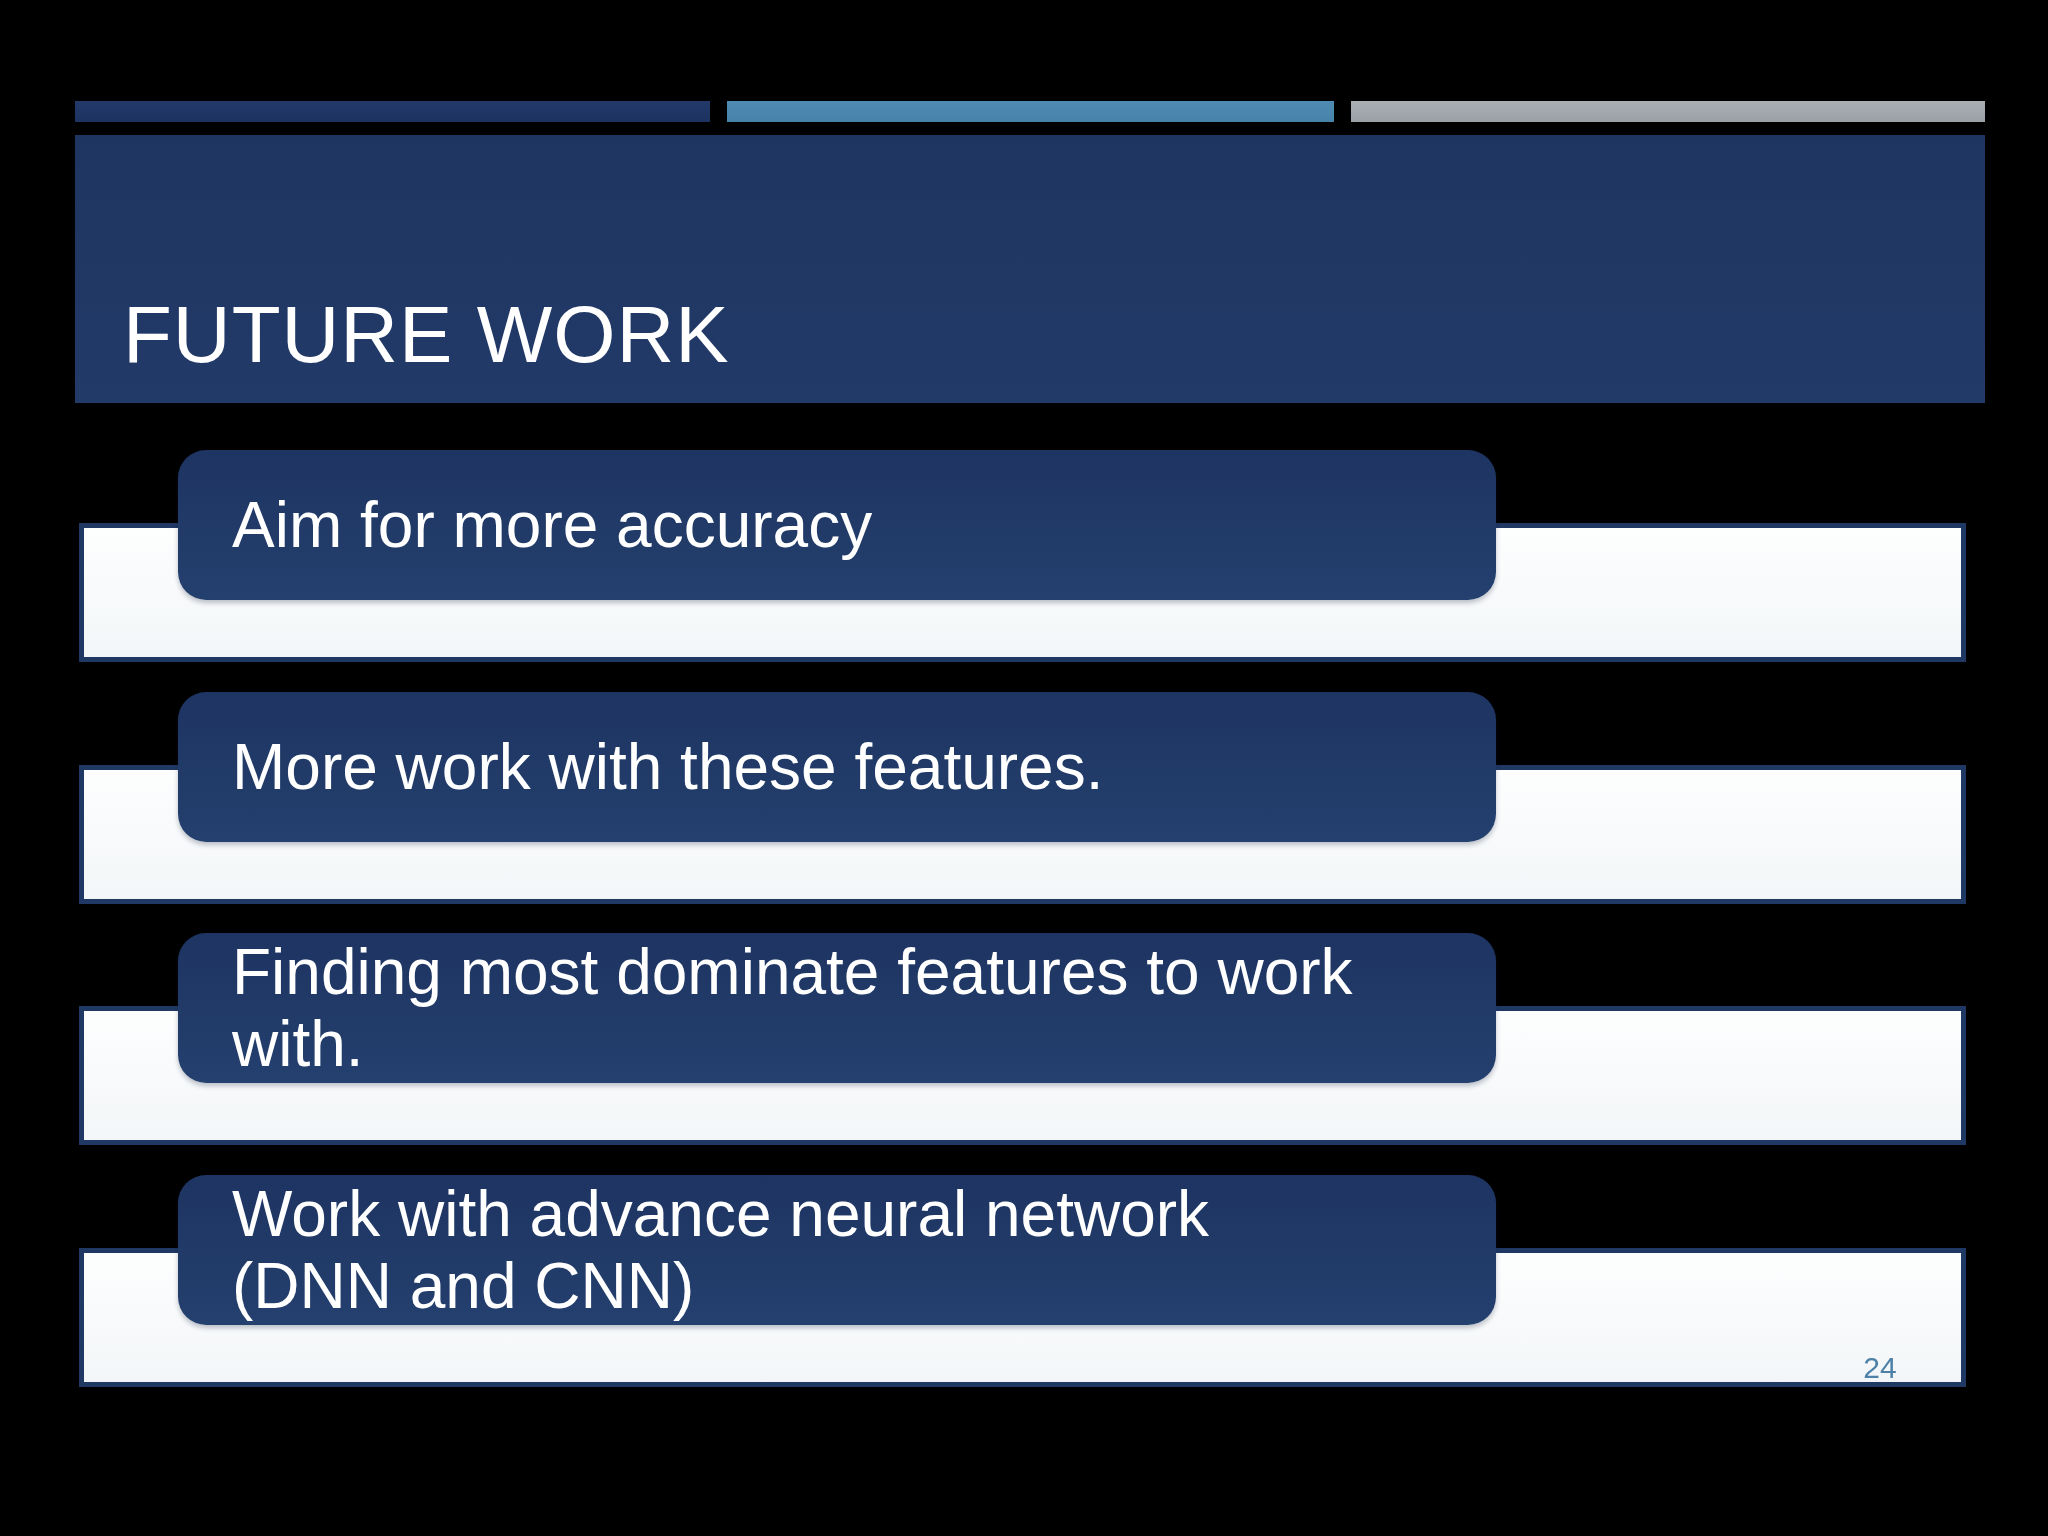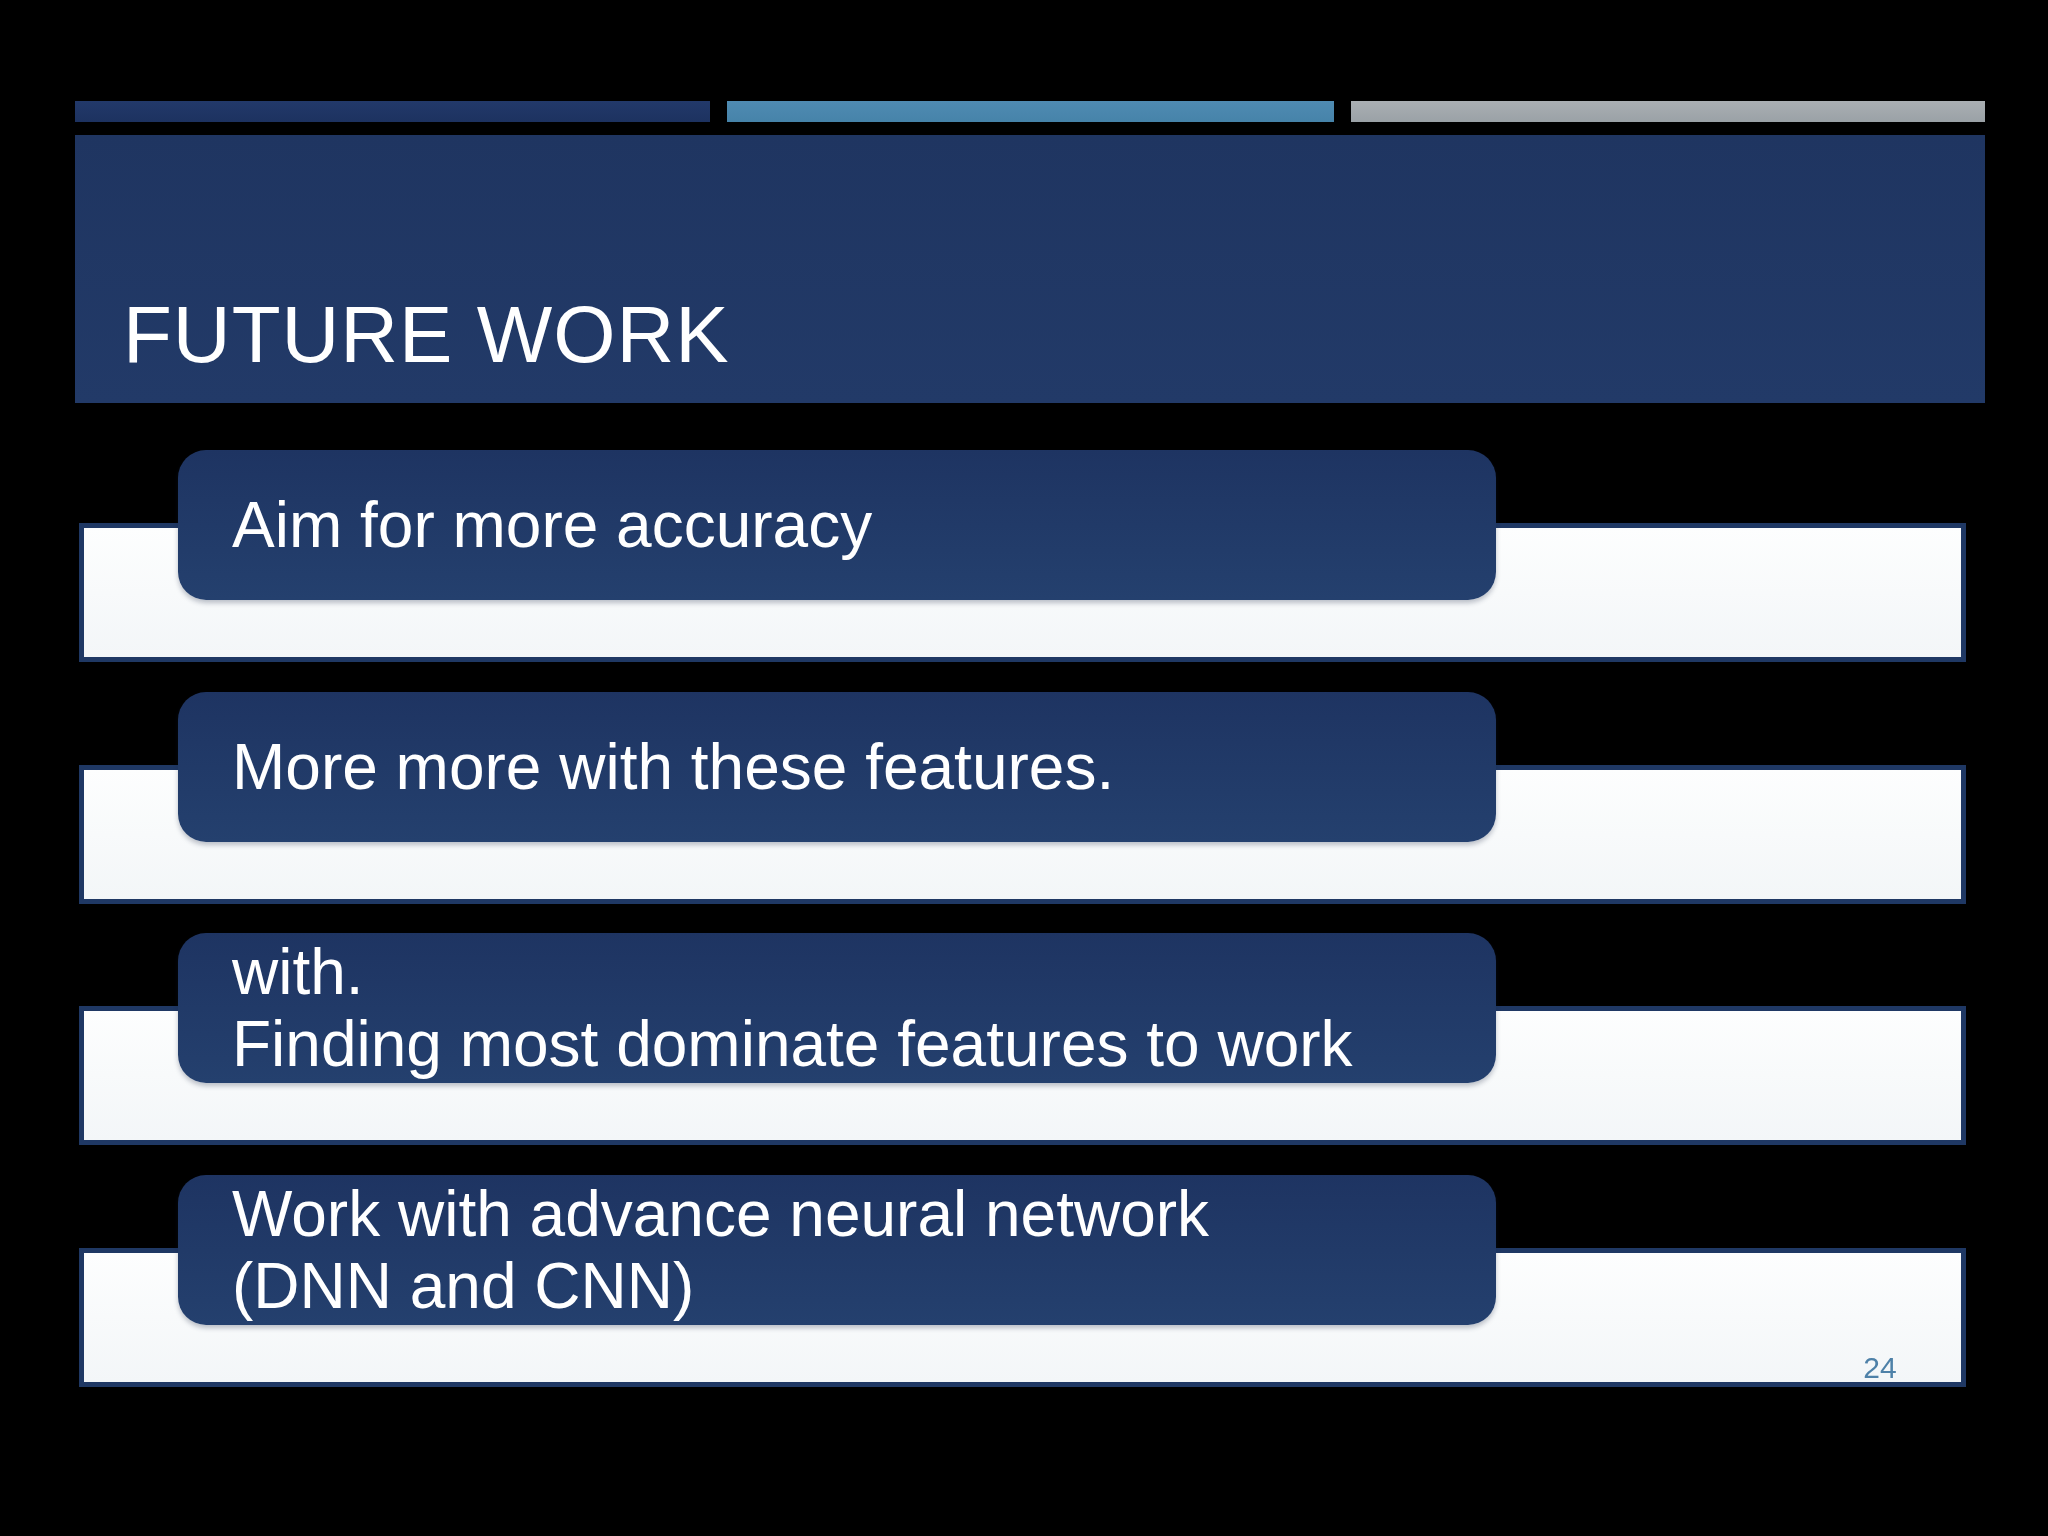--- a/index.html
+++ b/index.html
@@ -104,30 +104,30 @@
     <div class="outline-box"></div>
     <div class="dark-box">
       <span class="line">Aim for more accuracy</span>
 
     </div>
   </div>
 
   <div class="row" style="top: 692px;">
     <div class="outline-box"></div>
     <div class="dark-box">
-      <span class="line">More more with these features.</span>
+      <span class="line">More work with these features.</span>
 
     </div>
   </div>
 
   <div class="row" style="top: 933px;">
     <div class="outline-box"></div>
     <div class="dark-box">
+      <span class="line">Finding most dominate features to work</span>
       <span class="line">with.</span>
-      <span class="line">Finding most dominate features to work</span>
     </div>
   </div>
 
   <div class="row" style="top: 1175px;">
     <div class="outline-box"></div>
     <div class="dark-box">
       <span class="line">Work with advance neural network</span>
       <span class="line">(DNN and CNN)</span>
     </div>
   </div>

